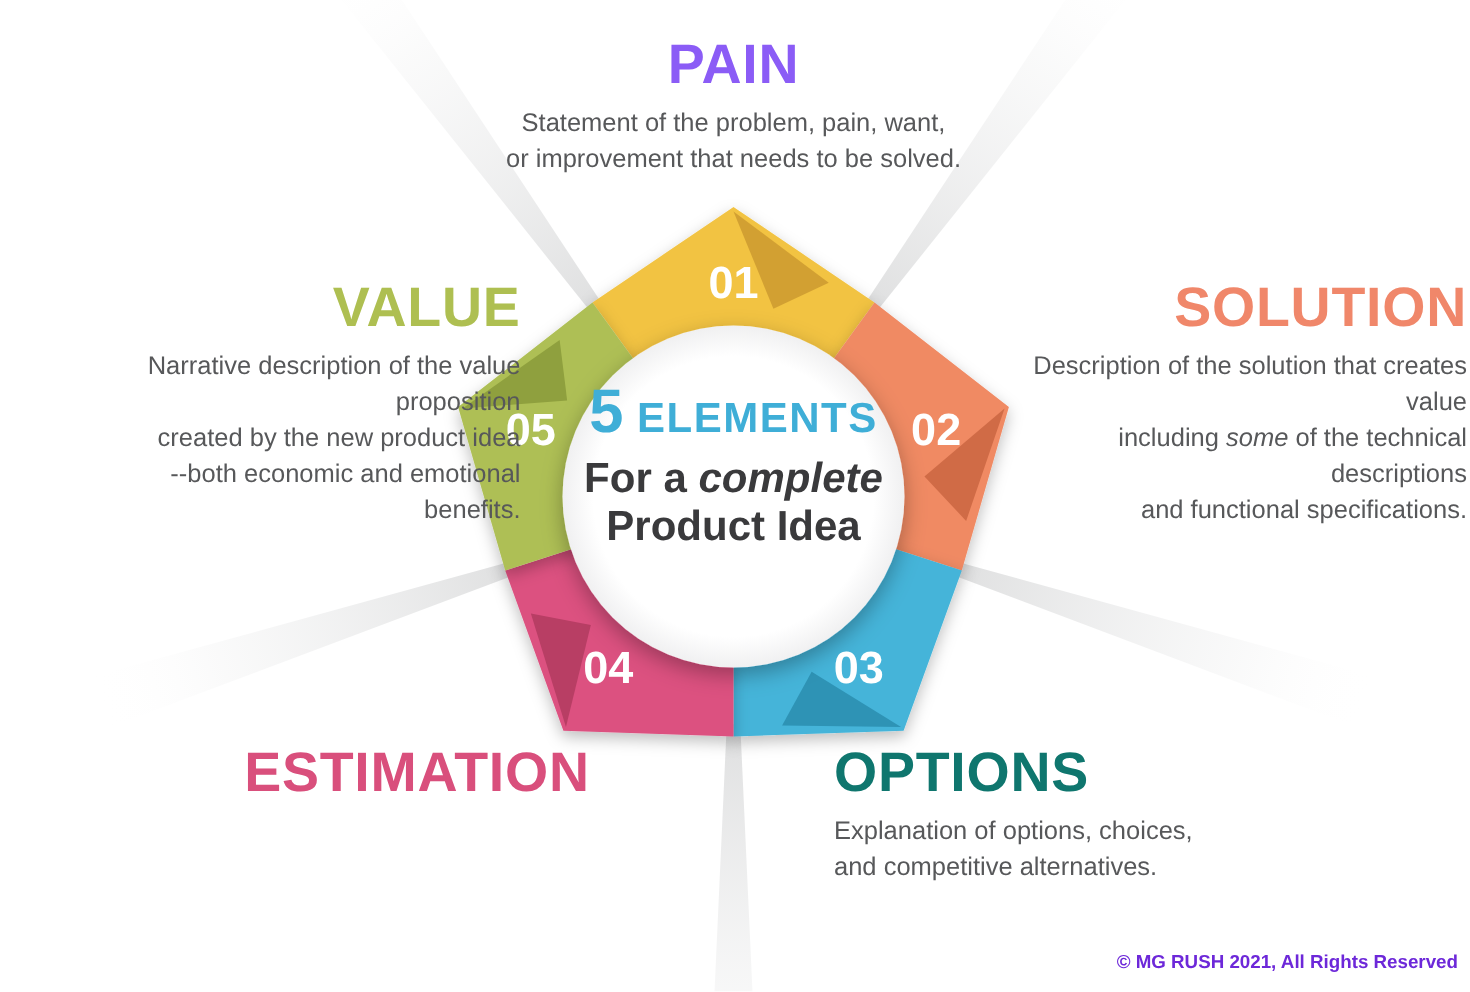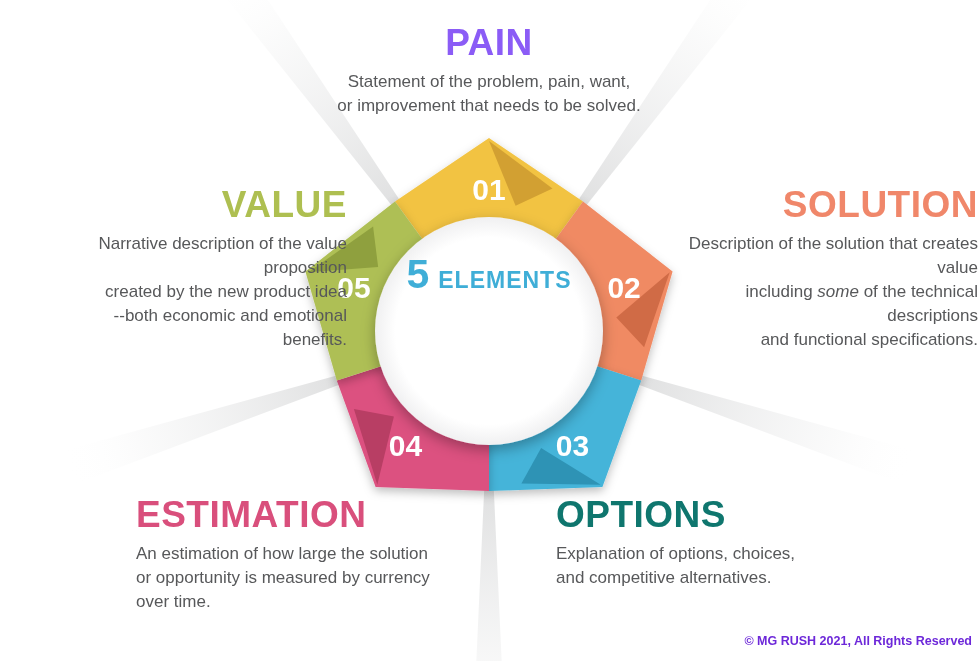--- a/index.html
+++ b/index.html
@@ -10,27 +10,27 @@
   #wheel{position:absolute;left:0;top:0;}
   #wheel text{font:700 30px "Liberation Sans","DejaVu Sans",sans-serif;fill:#ffffff;}
 
   .sec{position:absolute;}
   .sec h2{margin:0;font:700 37px/1.05 "Liberation Sans","DejaVu Sans",sans-serif;letter-spacing:.5px;}
   .sec p{margin:7px 0 0;font:400 17px/1.42 "Liberation Sans","DejaVu Sans",sans-serif;color:#57585a;white-space:pre-line;}
   .sec p em{font-style:italic;}
   .sec-pain{left:289px;top:24px;width:400px;text-align:center;}
   .sec-solution{left:686px;top:186px;width:292px;text-align:right;}
   .sec-value{left:0;top:186px;width:300px;text-align:right;padding-left:47px;}
-  .sec-estimation{left:136px;top:496px;width:332px;text-align:left;}
+  .sec-estimation{left:112px;top:496px;width:332px;text-align:center;}
   .sec-options{left:556px;top:496px;width:330px;text-align:left;}
 
   .center-label{position:absolute;left:377px;top:254px;width:224px;text-align:center;}
   .center-label .l1{font-weight:700;line-height:1;white-space:nowrap;}
   .center-label .five{font-size:41px;margin-right:9px;}
-  .center-label .elements{font-size:23px;letter-spacing:1px;}
+  .center-label .elements{font-size:28px;letter-spacing:1px;}
   .center-label .l2{font:700 28px/1.16 "Liberation Sans","DejaVu Sans",sans-serif;color:#3a3a3c;margin-top:8px;}
   .center-label .l2 em{font-style:italic;}
 
   .copyright{position:absolute;right:8px;bottom:13px;font:600 12.5px "Liberation Sans","DejaVu Sans",sans-serif;color:#6d28d9;}
 </style>
 </head>
 <body>
 
 <div class="canvas">
 
@@ -97,20 +97,24 @@
       <text x="624.1" y="287.1" text-anchor="middle" dominant-baseline="central">02</text>
       <text x="572.5" y="445.9" text-anchor="middle" dominant-baseline="central">03</text>
       <text x="405.5" y="445.9" text-anchor="middle" dominant-baseline="central">04</text>
       <text x="353.9" y="287.1" text-anchor="middle" dominant-baseline="central">05</text>
     </svg>
 
   <div class="center-label">
     <div class="l1">
       <span class="five" style="color: rgb(63, 174, 215);">5</span><span class="elements" style="color: rgb(63, 174, 215);">ELEMENTS</span>
     </div>
+    <div class="l2" style="color: rgb(58, 58, 60);">
+      <span>For a </span><em>complete</em><br>
+      <span>Product Idea</span>
+    </div>
   </div>
 
   <div class="sec sec-pain">
     <h2 style="color: #8b5cf6;">PAIN</h2>
     <p>Statement of the problem, pain, want,
 or improvement that needs to be solved.</p>
   </div>
 
   <div class="sec sec-solution">
     <h2 style="color: rgb(240, 135, 106);">SOLUTION</h2>
@@ -121,23 +125,20 @@
 
   <div class="sec sec-value">
     <h2 style="color: rgb(174, 191, 81);">VALUE</h2>
     <p>Narrative description of the value proposition
 created by the new product idea
 --both economic and emotional benefits.</p>
   </div>
 
   <div class="sec sec-estimation">
     <h2 style="color: rgb(217, 79, 124);">ESTIMATION</h2>
-    <p>An estimation of how large the solution
-or opportunity is measured by currency
-over time.</p>
   </div>
 
   <div class="sec sec-options">
     <h2 style="color: #0f766e;">OPTIONS</h2>
     <p>Explanation of options, choices,
 and competitive alternatives.</p>
   </div>
 
   <div class="copyright">© MG RUSH 2021, All Rights Reserved</div>
 

